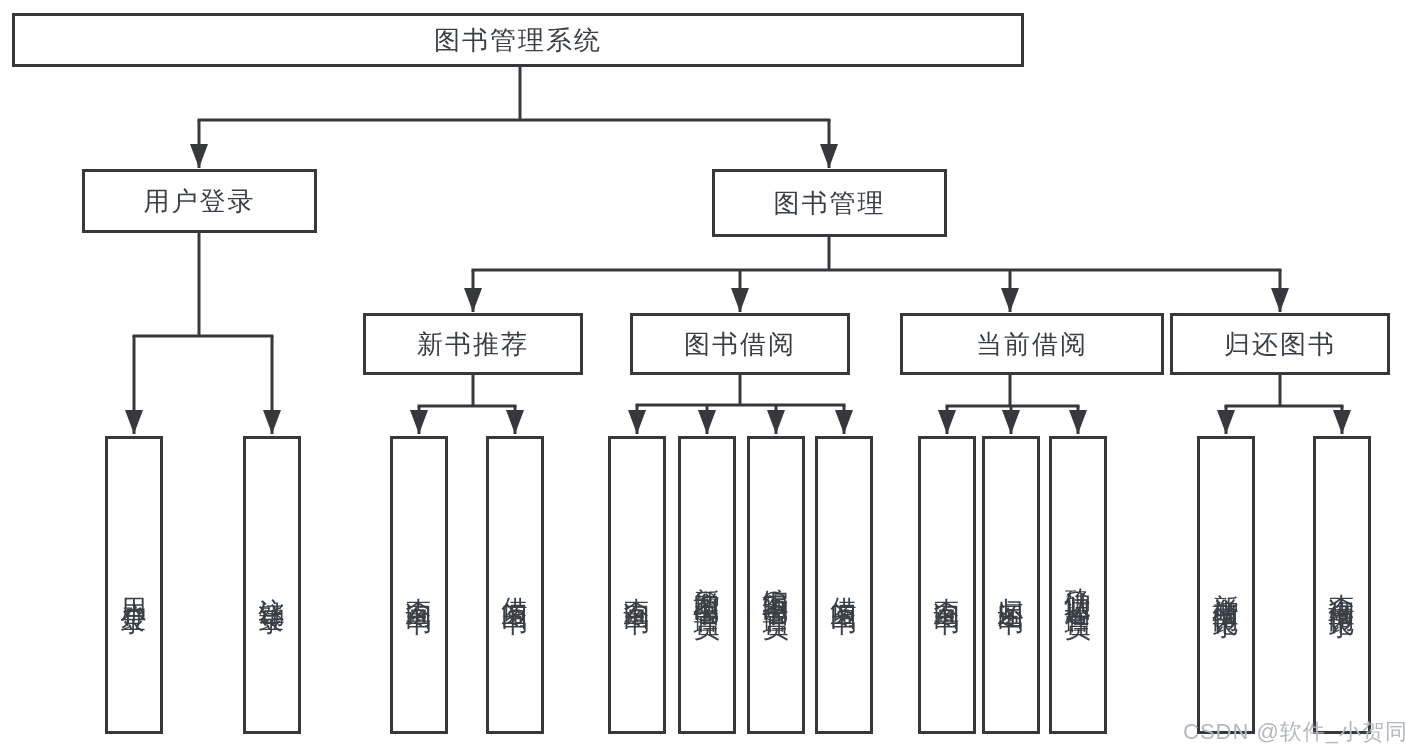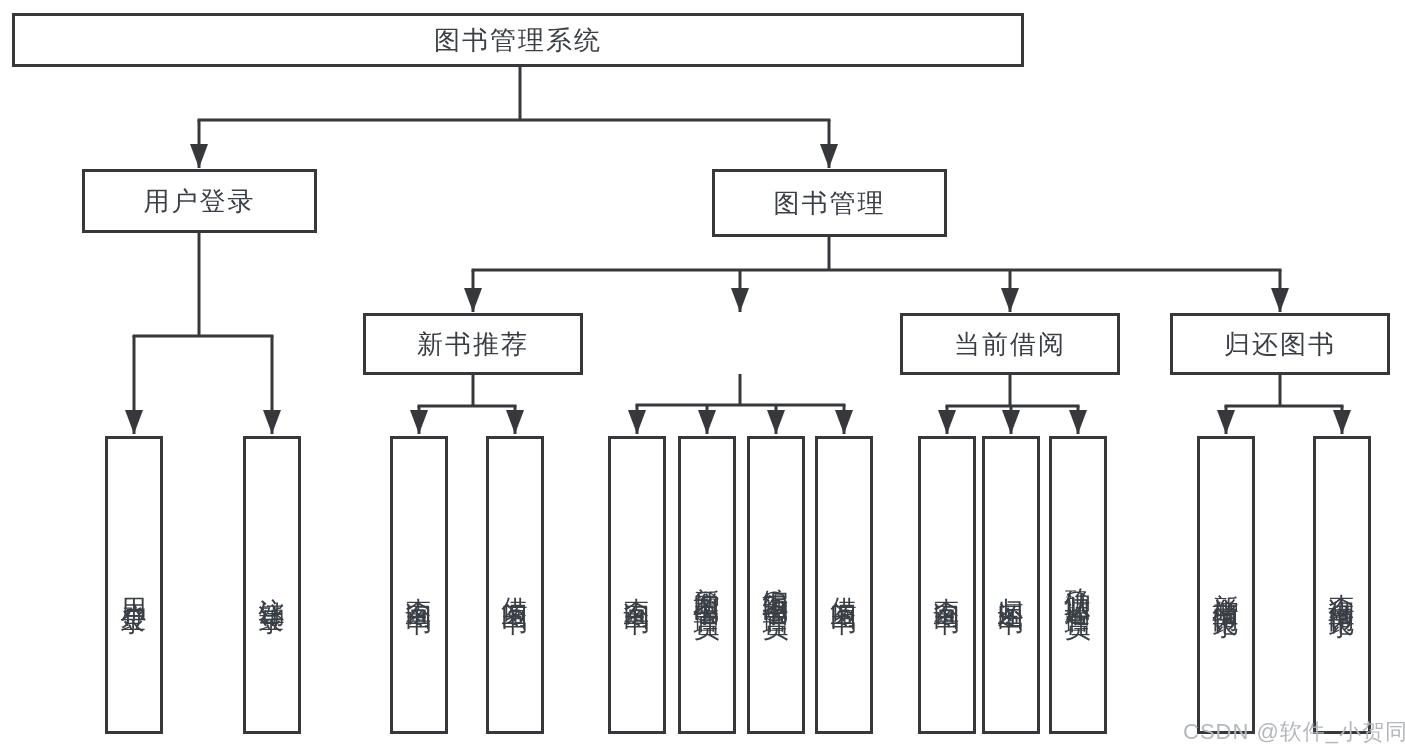--- a/index.html
+++ b/index.html
@@ -113,21 +113,24 @@
   <div class="node h" style="left:82px;top:169px;width:235px;height:64px">
     <span>用户登录</span>
   </div>
   <div class="node h" style="left:712px;top:169px;width:235px;height:68px">
     <span>图书管理</span>
   </div>
 
   <div class="node h" style="left:363px;top:313px;width:220px;height:62px">
     <span>新书推荐</span>
   </div>
-  <div class="node h" style="left:900px;top:313px;width:220px;height:62px">
+  <div class="node h" style="left:630px;top:313px;width:220px;height:62px">
+    <span>图书借阅</span>
+  </div>
+  <div class="node h" style="left:900px;top:313px;width:264px;height:62px">
     <span>当前借阅</span>
   </div>
   <div class="node h" style="left:1170px;top:313px;width:220px;height:62px">
     <span>归还图书</span>
   </div>
 
   <div class="node v" style="left:105px;top:436px;width:58px;height:298px">
     <span>用户登录</span>
   </div>
   <div class="node v" style="left:243px;top:436px;width:58px;height:298px">

